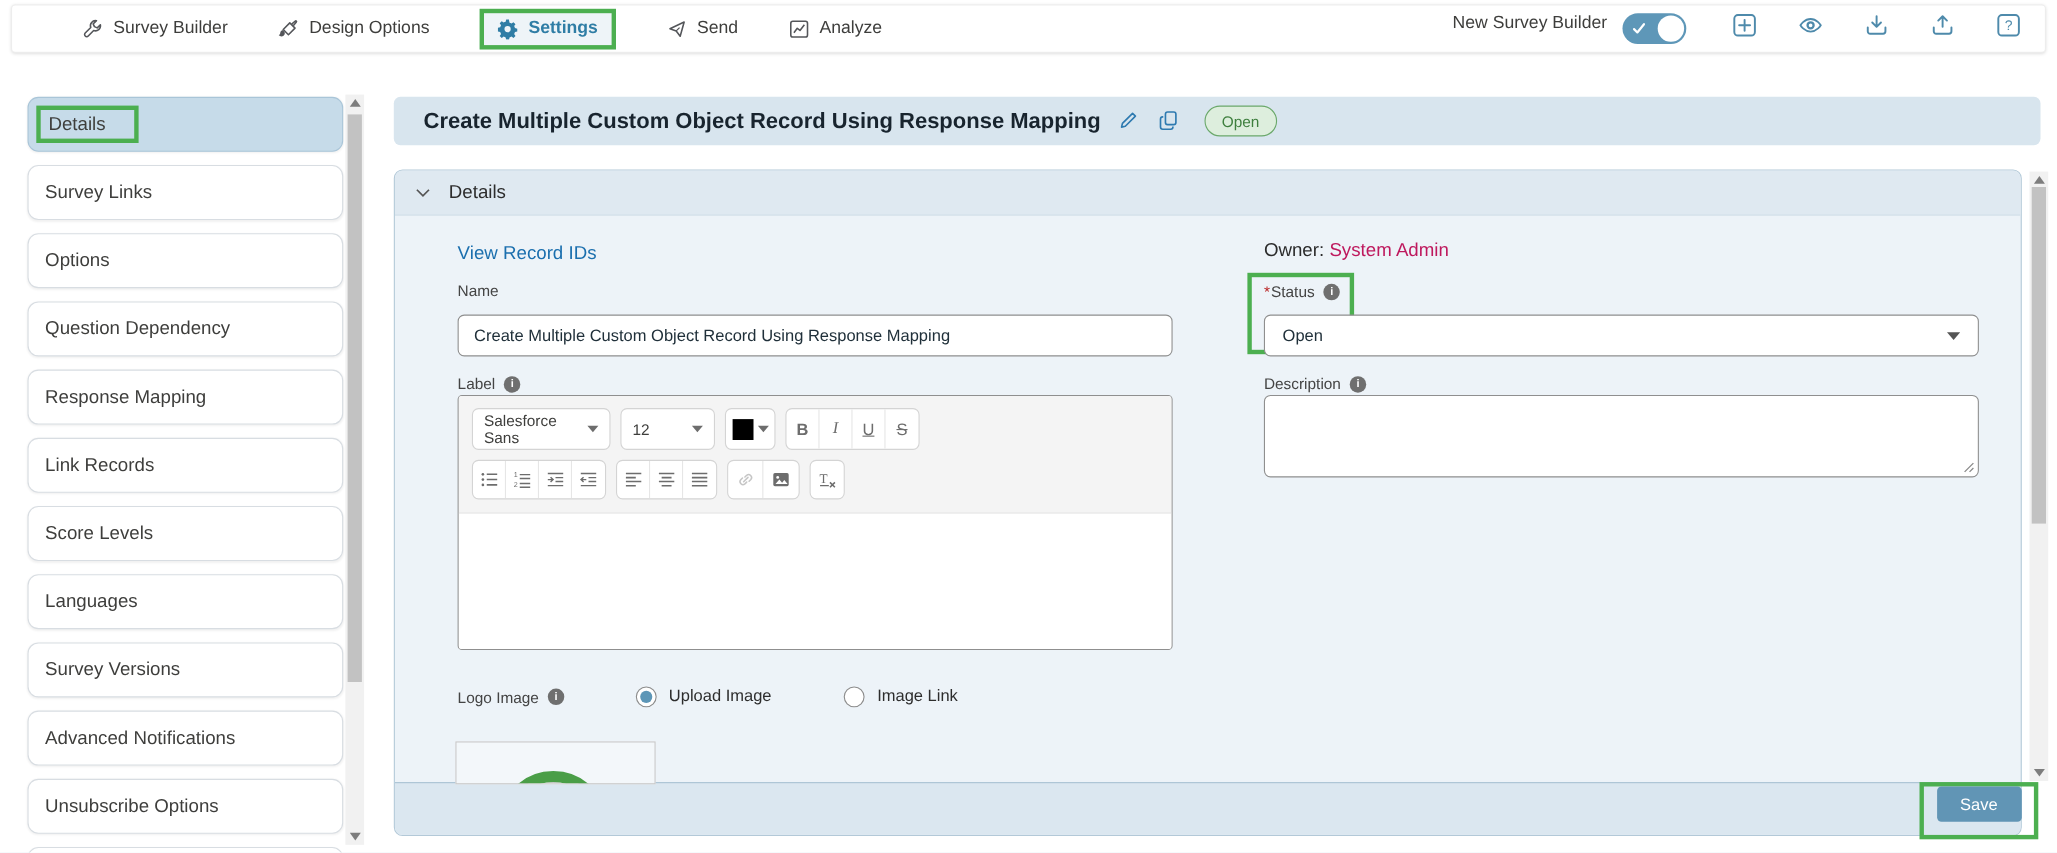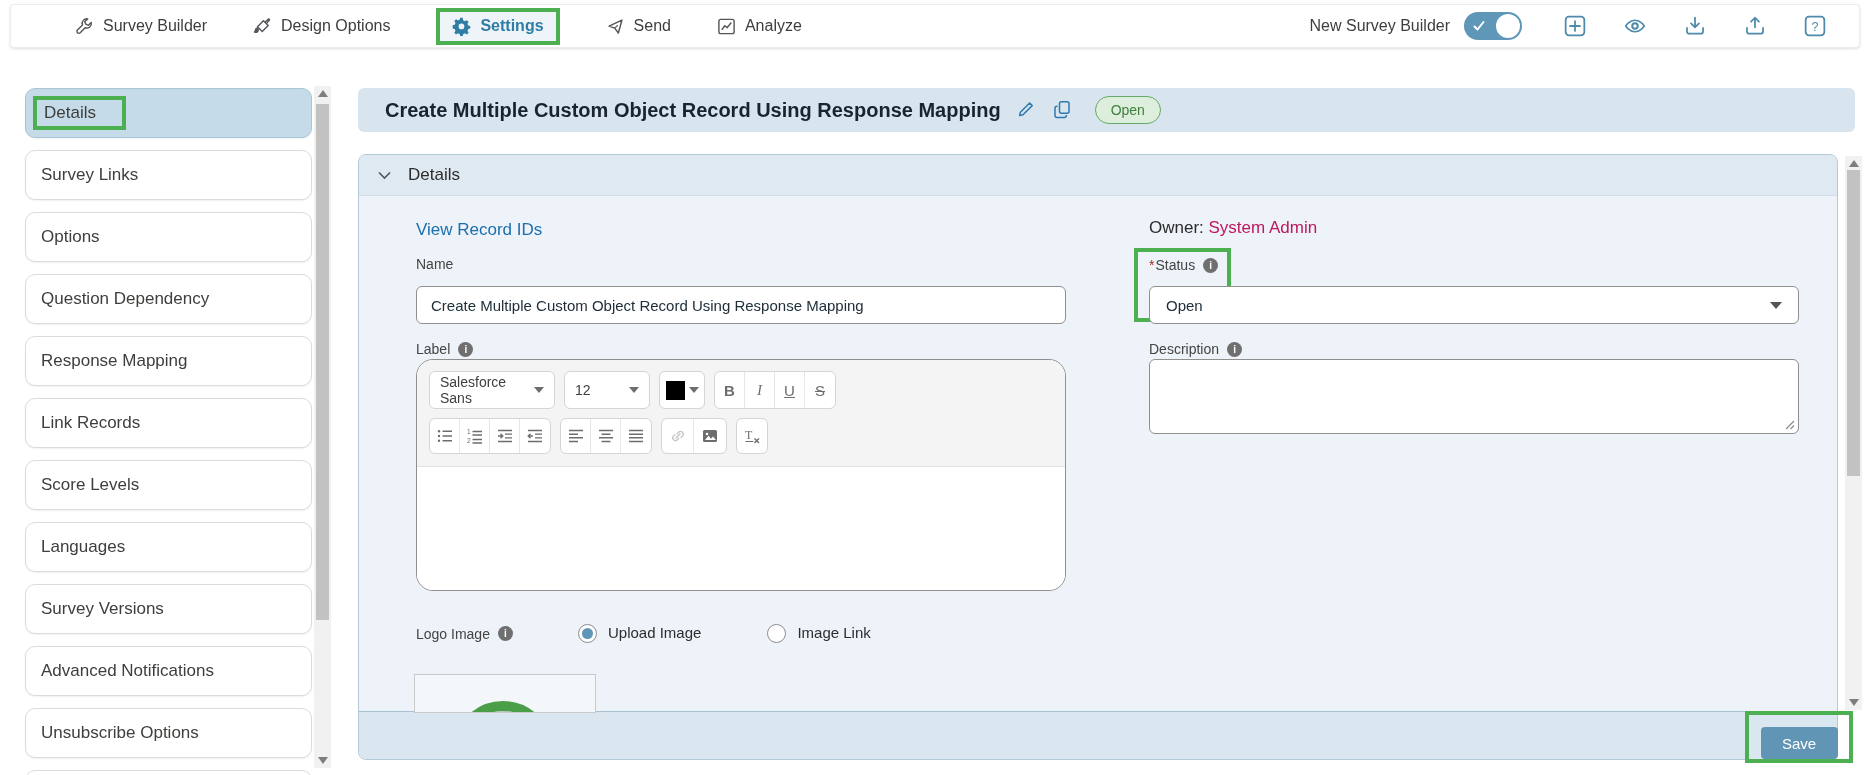--- a/index.html
+++ b/index.html
@@ -18,21 +18,21 @@
     display:flex; align-items:center;
   }
   .nav-tabs { display:flex; align-items:center; gap:46px; margin-left:64px; }
   .nav-tab { display:flex; align-items:center; gap:9px; font-size:16px; color:#3e3e3c; cursor:pointer; white-space:nowrap; }
   .nav-tab .nicon { color:#54565a; }
   .nav-tab.active {
     border:4px solid #4caf50; padding:5px 12px; background:#eef4f8;
     color:#2f7da5; font-weight:700;
   }
   .nav-tab.active .nicon { color:#2f7da5; }
-  .nav-right { margin-left:auto; display:flex; align-items:center; margin-right:33px; }
+  .nav-right { margin-left:auto; display:flex; align-items:flex-start; margin-right:22px; }
   .toggle-label { font-size:16px; color:#3e3e3c; margin-right:14px; white-space:nowrap; }
   .toggle { width:58px; height:28px; border-radius:15px; background:#5e97b8; position:relative; cursor:pointer; flex:none; }
   .toggle .knob { position:absolute; right:2px; top:2px; width:24px; height:24px; background:#fff; border-radius:50%; }
   .toggle .check { position:absolute; left:8px; top:7px; }
   .icon-row { display:flex; gap:38px; margin-left:42px; }
   .icon-btn { color:#4e8aab; cursor:pointer; width:22px; height:22px; }
 
   
   .sidebar { position:absolute; left:25px; top:88px; width:287px; }
   .side-item {
@@ -106,21 +106,21 @@
   .dd-select { display:flex; align-items:center; justify-content:space-between; padding:0 16px; cursor:pointer; }
   .dd-chev { width:0; height:0; border-left:6px solid transparent; border-right:6px solid transparent; border-top:7px solid #555; }
 
   .status-outline, .highlight { pointer-events:none; }
   .status-outline { position:absolute; left:-15px; top:52px; width:97px; height:74px; border:4px solid #4caf50; }
 
   .textarea { position:absolute; left:0; top:163px; width:650px; height:75px; background:#fff; border:1px solid #8f8f8f; border-radius:6px; cursor:text; }
   .resize-handle { position:absolute; right:3px; bottom:3px; }
 
   
-  .rte { position:absolute; left:0; top:163px; width:650px; height:232px; background:#fff; border:1px solid #8f8f8f; border-radius:17px; overflow:hidden; }
+  .rte { position:absolute; left:0; top:163px; width:650px; height:232px; background:#fff; border:1px solid #8f8f8f; border-radius:4px; overflow:hidden; }
   .rte-toolbar { background:#f4f4f4; padding:11px 12px 12px; border-bottom:1px solid #e2e2e2; }
   .tb-row { display:flex; gap:9px; }
   .tb-row + .tb-row { margin-top:9px; }
   .tb-select {
     background:#fff; border:1px solid #d4d4d4; border-radius:6px; height:38px;
     display:flex; align-items:center; justify-content:space-between;
     padding:0 10px; font-size:14px; color:#3e3e3c; cursor:pointer;
   }
   .font-select { width:126px; }
   .size-select { width:86px; }
@@ -144,21 +144,21 @@
   .radio-opt.first { margin-left:42px; }
   .radio-opt.second { margin-left:66px; }
   .radio { width:19px; height:19px; border:1px solid #8c8c8c; border-radius:50%; background:#fff; position:relative; margin-right:11px; flex:none; }
   .radio.checked::after { content:""; position:absolute; inset:3px; background:#5d96b7; border-radius:50%; }
 
   .logo-box { position:absolute; left:-2px; top:478px; width:182px; height:39px; border:1px solid #c9c9c9; background:#f3f7fa; overflow:hidden; }
   .logo-arc { position:absolute; left:38px; top:26px; width:100px; height:100px; border-radius:50%; border:10px solid #4a9e47; box-shadow:inset 0 0 0 3px #c6c6c6; background:#fff; }
 
   
   .panel-footer { height:48px; flex:none; background:#dbe7f0; border-top:1px solid #a9c2d3; }
-  .save-outline { position:absolute; left:1745px; top:711px; width:108px; height:52px; border:4px solid #4caf50; display:flex; align-items:flex-end; justify-content:center; }
+  .save-outline { position:absolute; left:1745px; top:711px; width:108px; height:52px; border:4px solid #4caf50; display:flex; align-items:flex-start; justify-content:center; }
   .save-btn { width:77px; height:32px; background:#6195b5; color:#fff; border:none; border-radius:4px; font-size:15px; font-family:inherit; cursor:pointer; }
 </style>
 </head>
 <body>
 
 <div class="topbar">
   <div class="nav-tabs">
     <div class="nav-tab">
       <span class="nicon">
         <svg width="19" height="19" viewBox="0 0 20 20">

